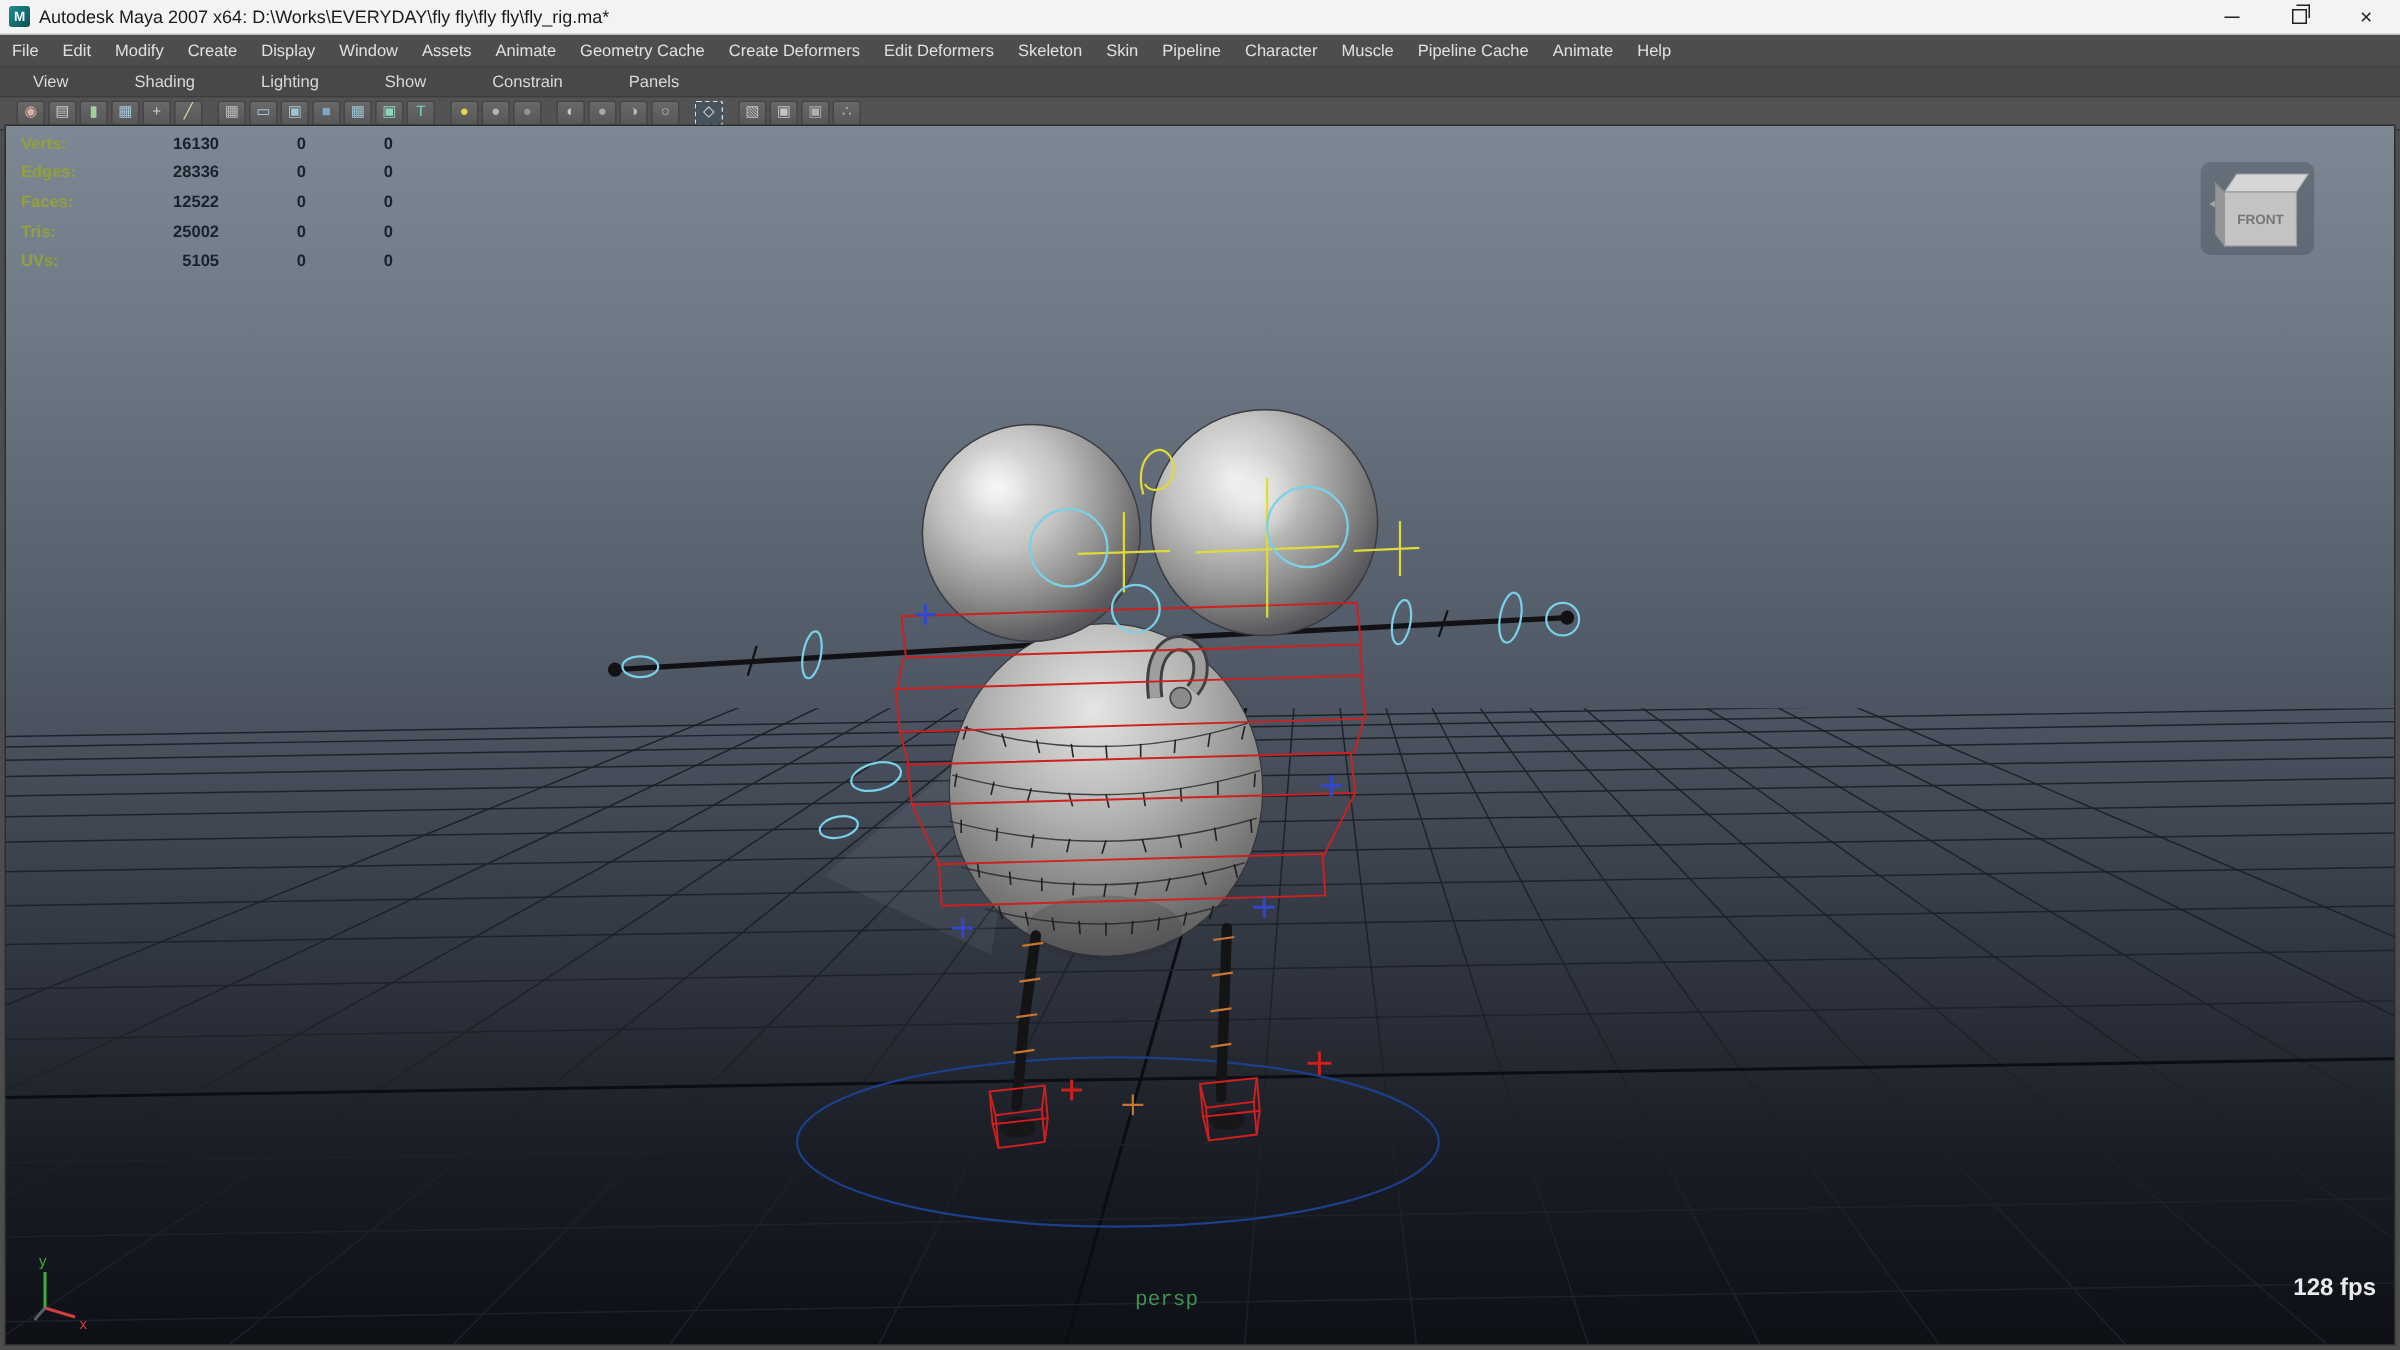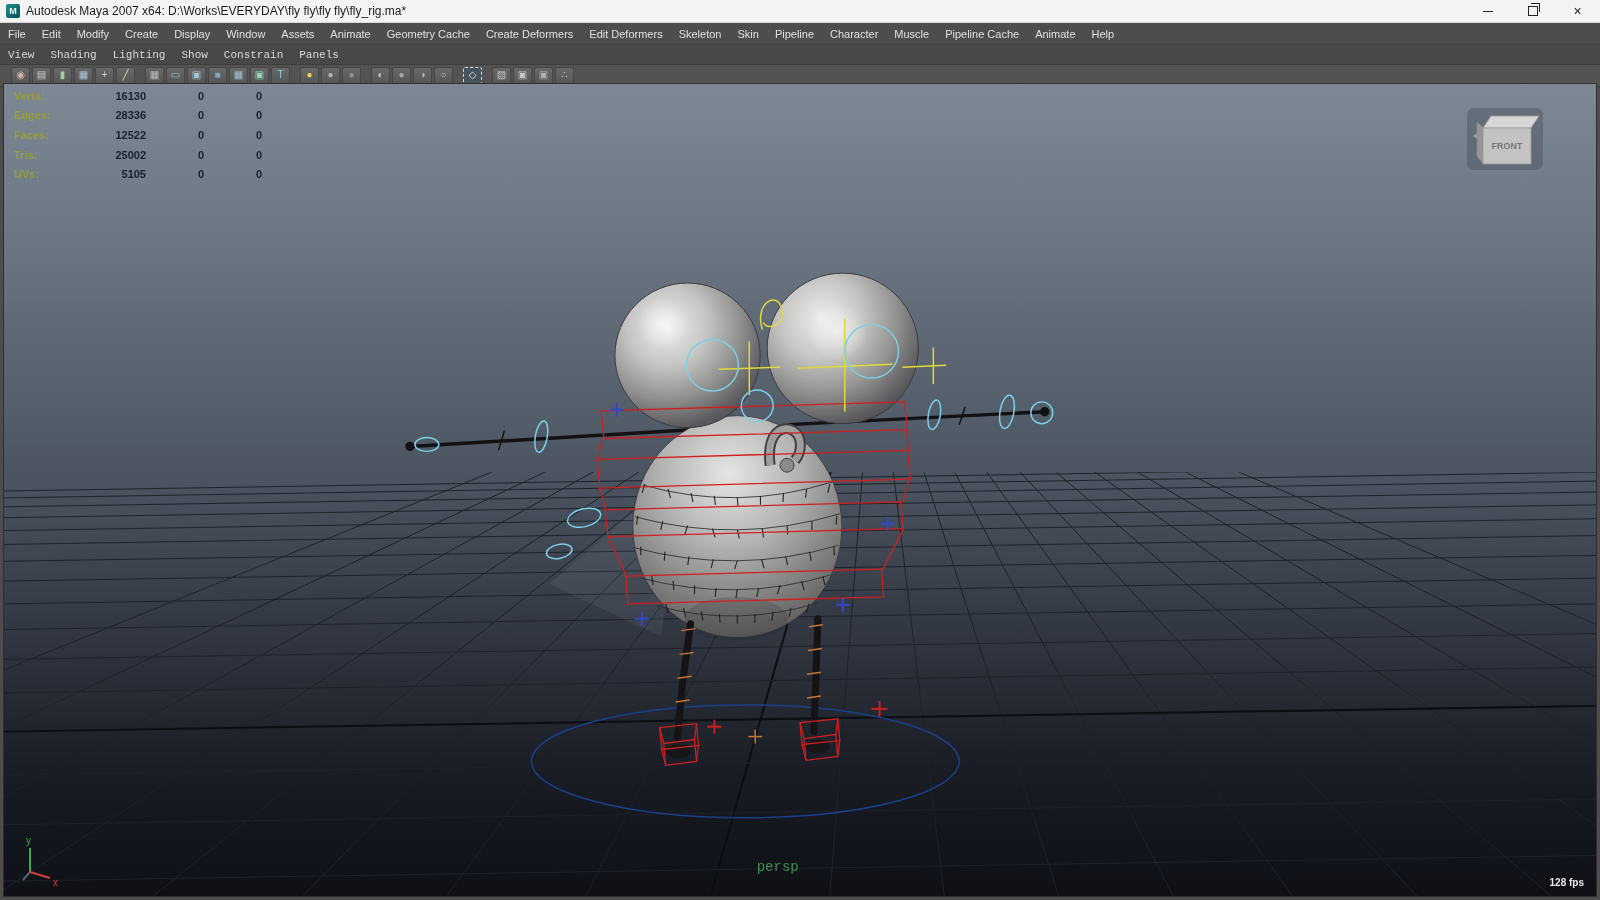--- a/index.html
+++ b/index.html
@@ -19,21 +19,21 @@
   .glyph-restore{width:8px;height:8px;border:1px solid #222;display:block;position:relative;}
   .glyph-restore:before{content:"";position:absolute;left:2px;top:-4px;width:8px;height:8px;
     border:1px solid #222;border-bottom:none;border-left:none;}
 
   
   .menubar{height:21px;background:#4d4d4d;display:flex;align-items:center;
     color:#e0e0e0;font-size:11px;border-bottom:1px solid #3f3f3f;}
   .menu-item{padding:0 8px;line-height:20px;white-space:nowrap;}
   .panel-menubar{height:19px;background:#484848;display:flex;align-items:center;
     color:#d8d8d8;font-size:11px;border-bottom:1px solid #3c3c3c;}
-  .panel-menubar .menu-item{padding:0 8px;line-height:18px;font-family:Liberation Mono, monospace;}
+  .panel-menubar .menu-item{padding:0 22px;line-height:18px;}
 
   
   .toolbar{height:21px;background:#535353;border-bottom:1px solid #353535;
     display:flex;align-items:center;padding-left:10px;}
   .tb-icons{display:flex;align-items:center;}
   .tb-icon{width:17px;height:15px;margin:0 1px;border:1px solid #464646;border-radius:2px;
     background:linear-gradient(#686868,#575757);font-size:10px;line-height:14px;text-align:center;}
   .tb-icon.gap{margin-left:9px;}
   .tb-icon.active{border:1px dashed #dcdcdc;background:#46525c;}
 
@@ -46,21 +46,21 @@
   .hud{position:absolute;top:2px;left:10px;display:grid;
     grid-template-columns:76px 56px 58px 58px;grid-auto-rows:19.6px;
     font-size:11px;font-weight:bold;align-items:center;}
   .hud-label{color:#93a03b;text-align:left;}
   .hud-val{color:#18222c;text-align:right;}
 
   .viewcube{position:absolute;top:24px;right:48px;width:81px;height:62px;margin-left:44px;}
   .axis-ind{position:absolute;left:10px;bottom:6px;}
   .cam-label{position:absolute;left:48.6%;bottom:21px;transform:translateX(-50%);
     color:#3f9150;font-size:14px;font-family:Liberation Mono, monospace;}
-  .fps{position:absolute;right:12px;bottom:8px;color:#e9e9ec;font-size:10px;font-weight:bold;text-align:right;}
+  .fps{position:absolute;right:12px;bottom:28px;color:#e9e9ec;font-size:16px;font-weight:bold;text-align:right;}
 </style>
 </head>
 <body>
 
 <div class="titlebar">
   <div class="app-icon">M</div>
   <div class="title">Autodesk Maya 2007 x64: D:\Works\EVERYDAY\fly fly\fly fly\fly_rig.ma*</div>
   <div class="win-btns">
     <div class="win-btn">
         <span class="glyph-min"></span>

